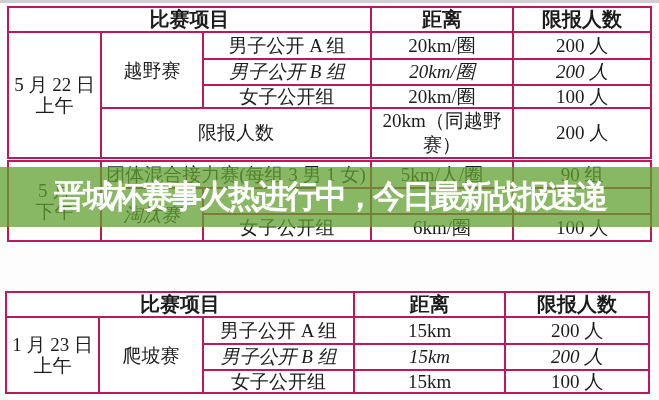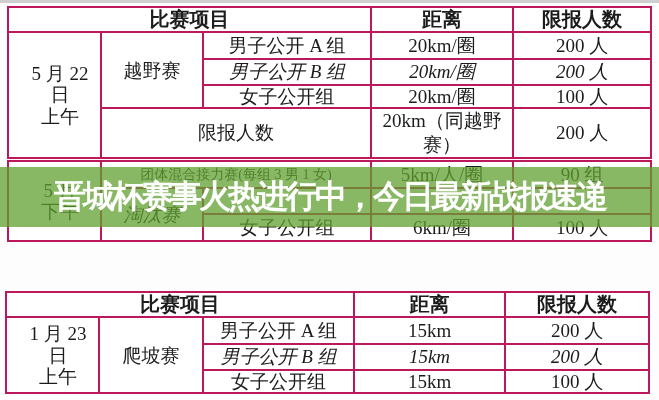--- a/index.html
+++ b/index.html
@@ -19,23 +19,23 @@
   th{font-size:20px;font-weight:bold;}
   .t1{left:7px;top:6px;width:643px;}
   .t2{left:7px;top:160px;width:643px;}
   .t3{left:5px;top:291px;width:643px;}
   .hh{height:25px;}   
   .r27{height:27px;}
   .r26{height:26px;font-style:italic;}
   .r24{height:23px;}
   .r40{height:40px;}
   .r20{height:20px;}
-  .datecell{font-size:19px;padding-left:11px;}
+  .datecell{font-size:19px;}
   .wrapcell{white-space:normal;line-height:1.25;}
-  .relaycell{font-size:14px;white-space:nowrap;}
+  .relaycell{font-size:19px;white-space:nowrap;}
   .banner{
     position:absolute;left:0;top:167px;width:659px;height:60px;z-index:5;
     background:rgba(97,160,48,0.75);
     display:flex;align-items:center;justify-content:center;
   }
   .banner-title{
     font-family:"Liberation Sans", sans-serif;
     font-weight:bold;font-size:32px;letter-spacing:-3px;
     color:#ffffff;white-space:nowrap;
   }

